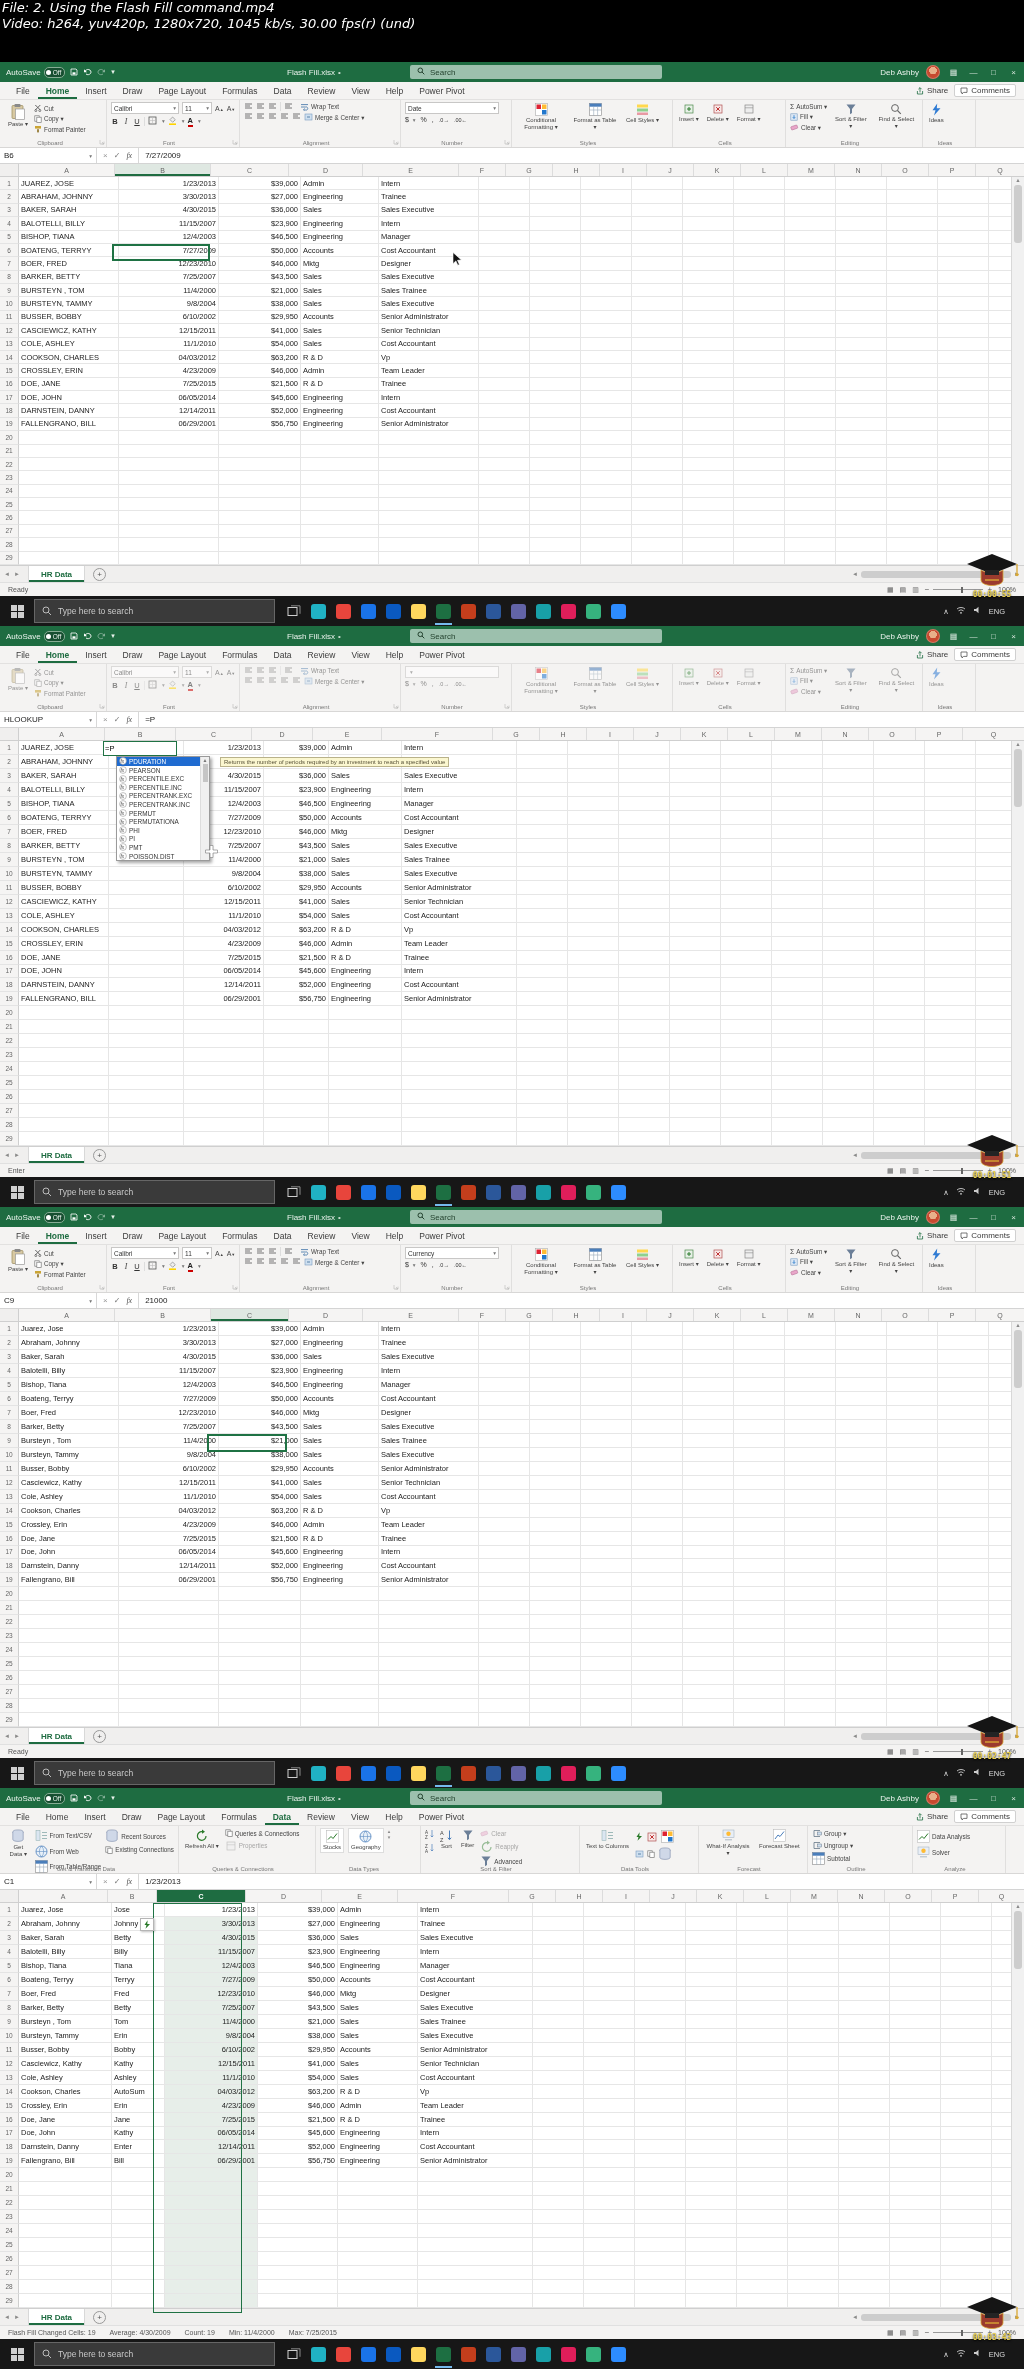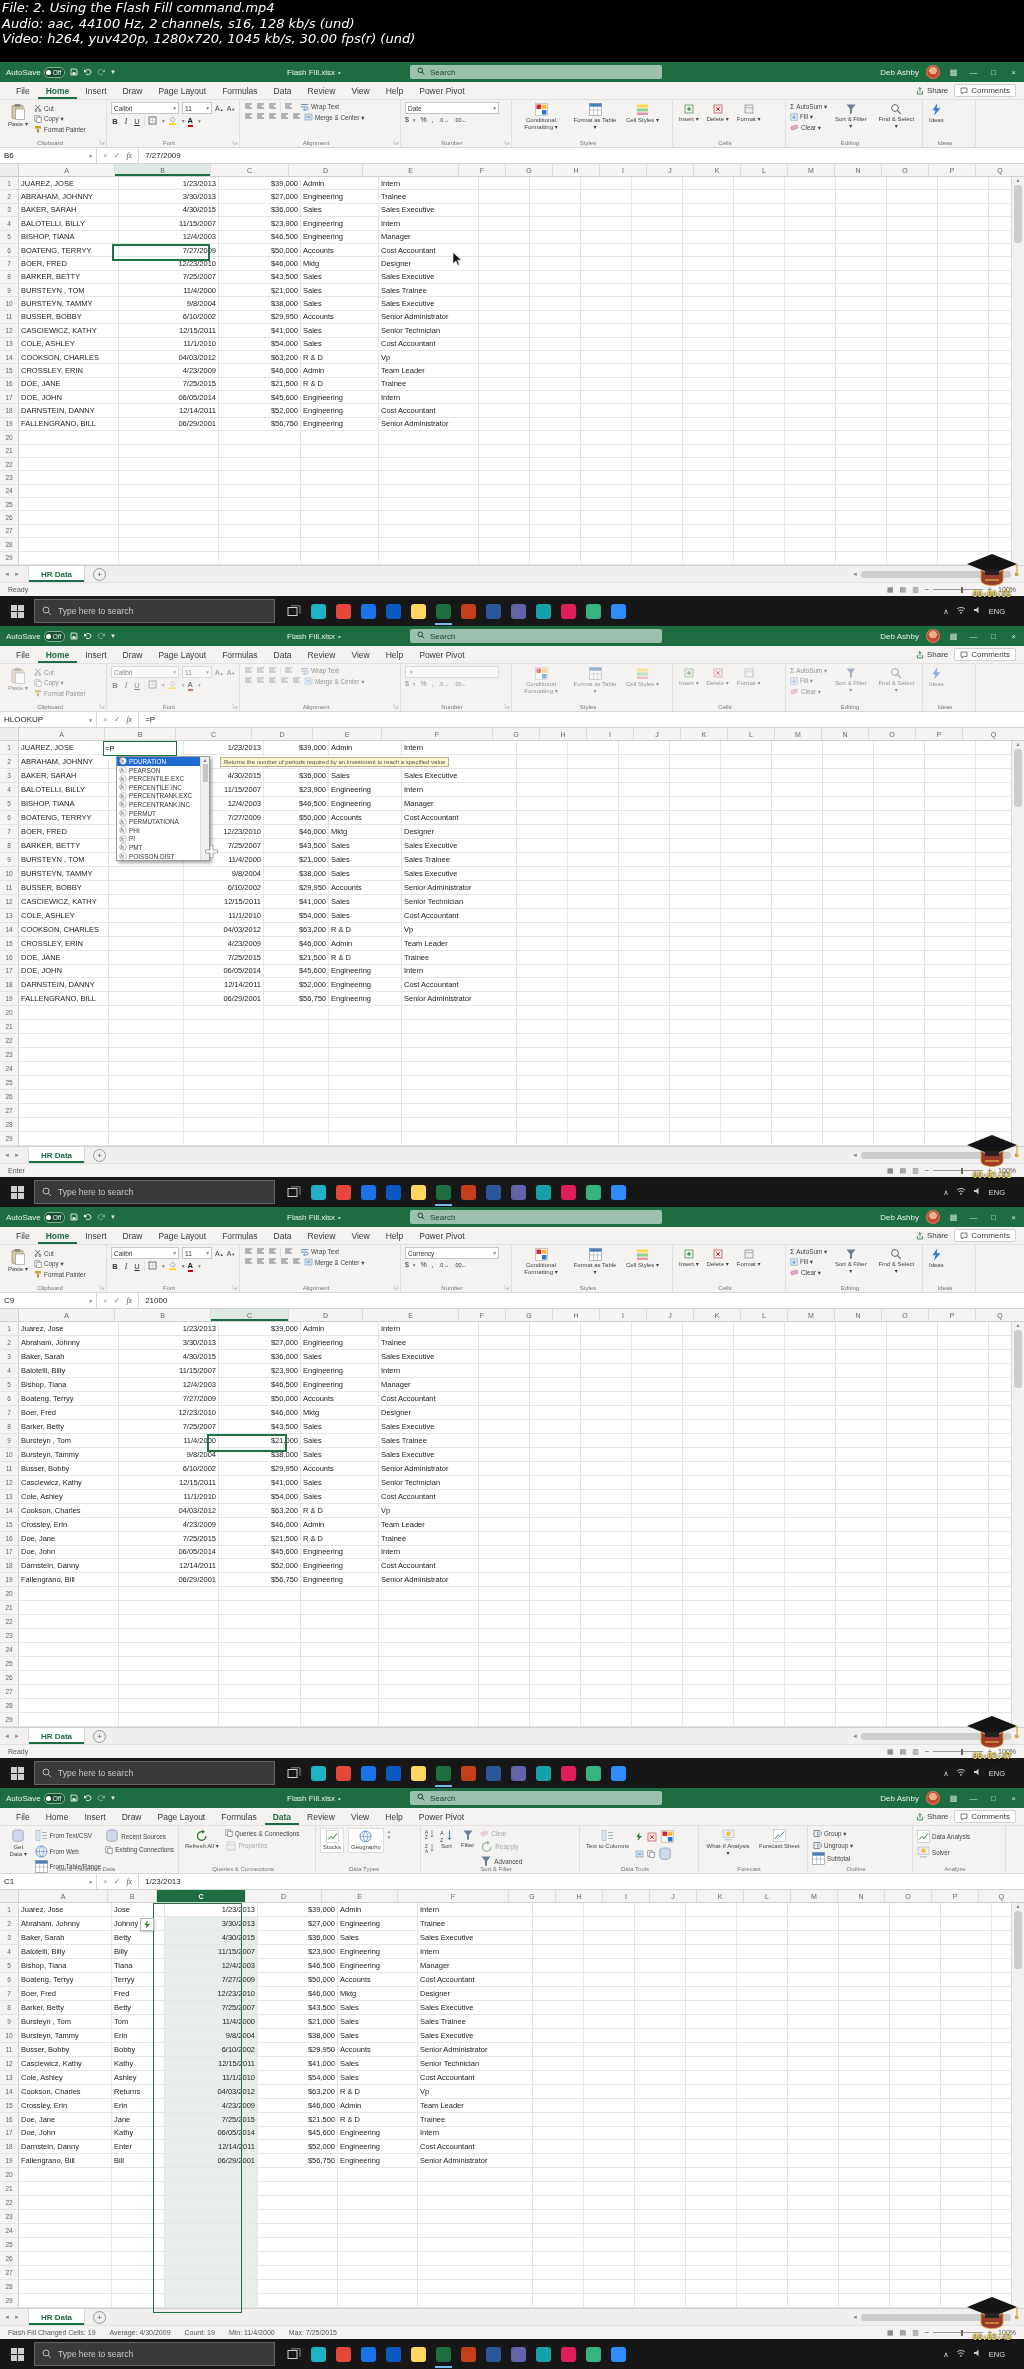--- a/index.html
+++ b/index.html
@@ -112,21 +112,20 @@
 
   .wmark{position:absolute;right:3px;bottom:27px;display:flex;flex-direction:column;align-items:center;z-index:8;}
   .wtime{color:#e8cf4e;font:bold 8px "DejaVu Sans Mono",monospace;text-shadow:0 1px 2px #000;margin-top:-2px;}
 </style>
 </head>
 <body>
 
 <div id="page">
   <div class="meta">
     <div>File: 2. Using the Flash Fill command.mp4</div>
-    <div>Audio: aac, 44100 Hz, 2 channels, s16, 128 kb/s (und)</div>
     <div>Video: h264, yuv420p, 1280x720, 1045 kb/s, 30.00 fps(r) (und)</div>
   </div>
   <div id="frames">
       <section class="frame" style="height:564px">
         <div class="titlebar">
   <div class="tb-left">
    <span class="asave">
               <span>AutoSave</span>
               <span class="aspill"><span class="asdot"></span>Off</span>
             </span>
@@ -3892,21 +3891,21 @@
               <div class="cell" style="width:46px"></div>
               <div class="cell" style="width:46px"></div>
               <div class="cell" style="width:46px"></div>
               <div class="cell" style="width:46px"></div>
               <div class="cell" style="width:46px"></div>
               <div class="cell" style="width:46px"></div>
             </div>
             <div class="grow-row">
               <div class="rnum">14</div>
               <div class="cell" style="width:88px">Cookson, Charles</div>
-              <div class="cell" style="width:48px">Returns</div>
+              <div class="cell" style="width:48px">AutoSum</div>
               <div class="cell r seltint" style="width:88px">04/03/2012</div>
               <div class="cell r" style="width:75px">$63,200</div>
               <div class="cell" style="width:75px">R &amp; D</div>
               <div class="cell" style="width:110px">Vp</div>
               <div class="cell" style="width:46px"></div>
               <div class="cell" style="width:46px"></div>
               <div class="cell" style="width:46px"></div>
               <div class="cell" style="width:46px"></div>
               <div class="cell" style="width:46px"></div>
               <div class="cell" style="width:46px"></div>

